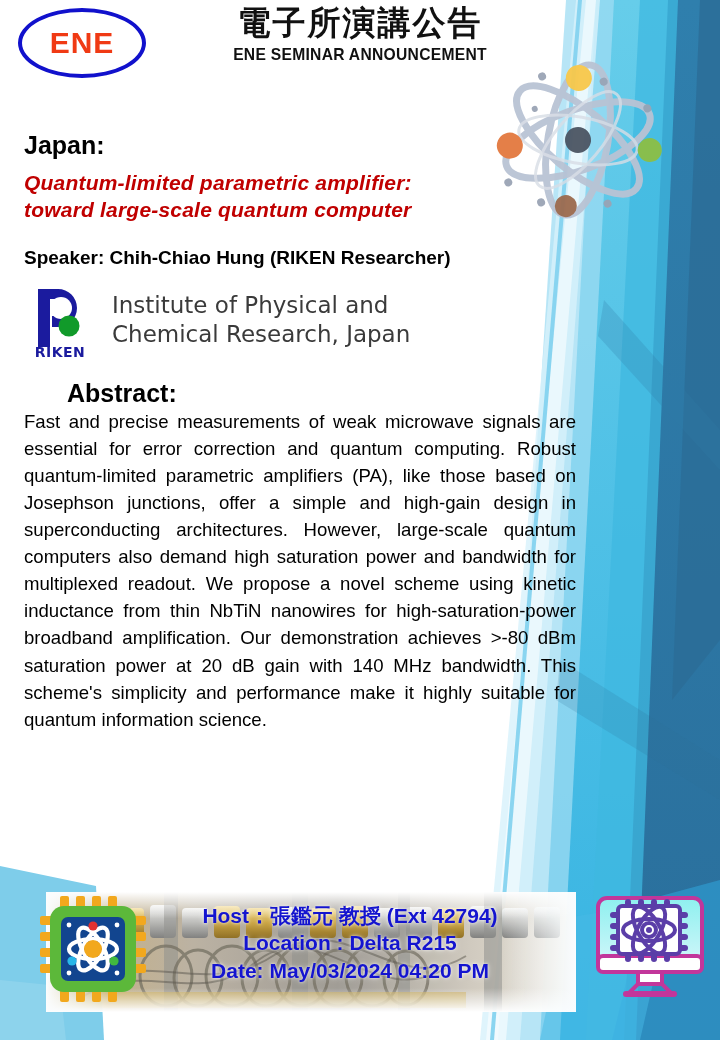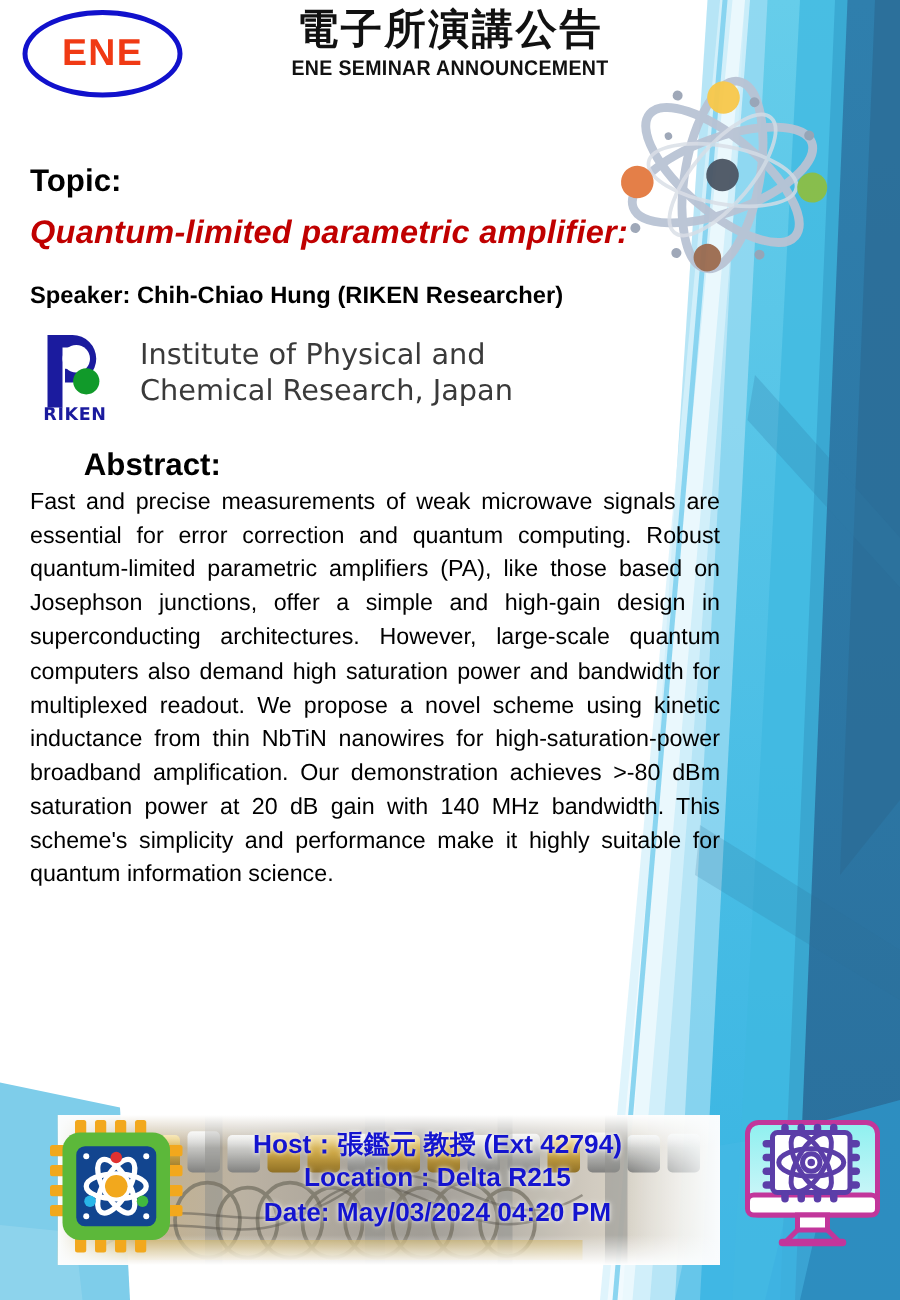--- a/index.html
+++ b/index.html
@@ -23,21 +23,21 @@
   .title-block{position:absolute;left:150px;top:4px;width:420px;text-align:center;}
   .title-cn{font-family:"DejaVu Sans",sans-serif;font-size:33px;font-weight:bold;
             color:#111;letter-spacing:2px;line-height:1.18;}
   .title-en{font-size:17px;font-weight:bold;color:#111;letter-spacing:0.3px;
             margin-top:2px;transform:scaleX(0.92);transform-origin:center;}
 
   
   .content{position:absolute;left:24px;top:132px;width:552px;z-index:5;}
 
   .label-topic{font-size:25px;font-weight:bold;color:#000;line-height:1.1;}
-  .topic-text{font-size:26px;font-weight:bold;font-style:italic;color:#c00000;
+  .topic-text{font-size:21px;font-weight:bold;font-style:italic;color:#c00000;
               line-height:1.30;margin-top:9px;letter-spacing:0.2px;}
   .topic-text .sp{letter-spacing:0.2px;}
 
   .speaker-line{margin-top:24px;font-size:19px;font-weight:bold;color:#000000;}
 
   .riken-row{margin-top:10px;display:flex;align-items:center;gap:16px;}
   .riken-logo{width:72px;height:82px;position:relative;flex:0 0 auto;}
   .riken-name{font-size:23px;color:#3a3a3a;line-height:1.28;
               font-family:"DejaVu Sans",sans-serif;}
 
@@ -134,23 +134,24 @@
       <span>ENE</span>
     </div>
     <div class="title-block">
       <div class="title-cn">電子所演講公告</div>
       <div class="title-en">ENE SEMINAR ANNOUNCEMENT</div>
     </div>
   </div>
 
   <div class="content">
 
-    <div class="label-topic">Topic:</div>
+    <div class="label-topic">Japan:</div>
     <div class="topic-text">
       <div class="sp">Quantum-limited  parametric  amplifier:</div>
+      <div class="sp">toward large-scale  quantum  computer</div>
     </div>
 
     <div class="speaker-line">Speaker: Chih-Chiao Hung (RIKEN Researcher)</div>
 
     <div class="riken-row">
       <div class="riken-logo">
         <svg viewBox="0 0 72 82" width="72" height="82">
           <path d="M14 10 h20 a19 19 0 0 1 0 38 h-6 v-11 h5 a8.5 8.5 0 0 0 0 -17 h-7 v48 h-12 z" fill="#1b1b9e"></path>
           <circle cx="37" cy="29" r="11" fill="#ffffff"></circle>
           <circle cx="45" cy="47" r="10.5" fill="#119a2a"></circle>

